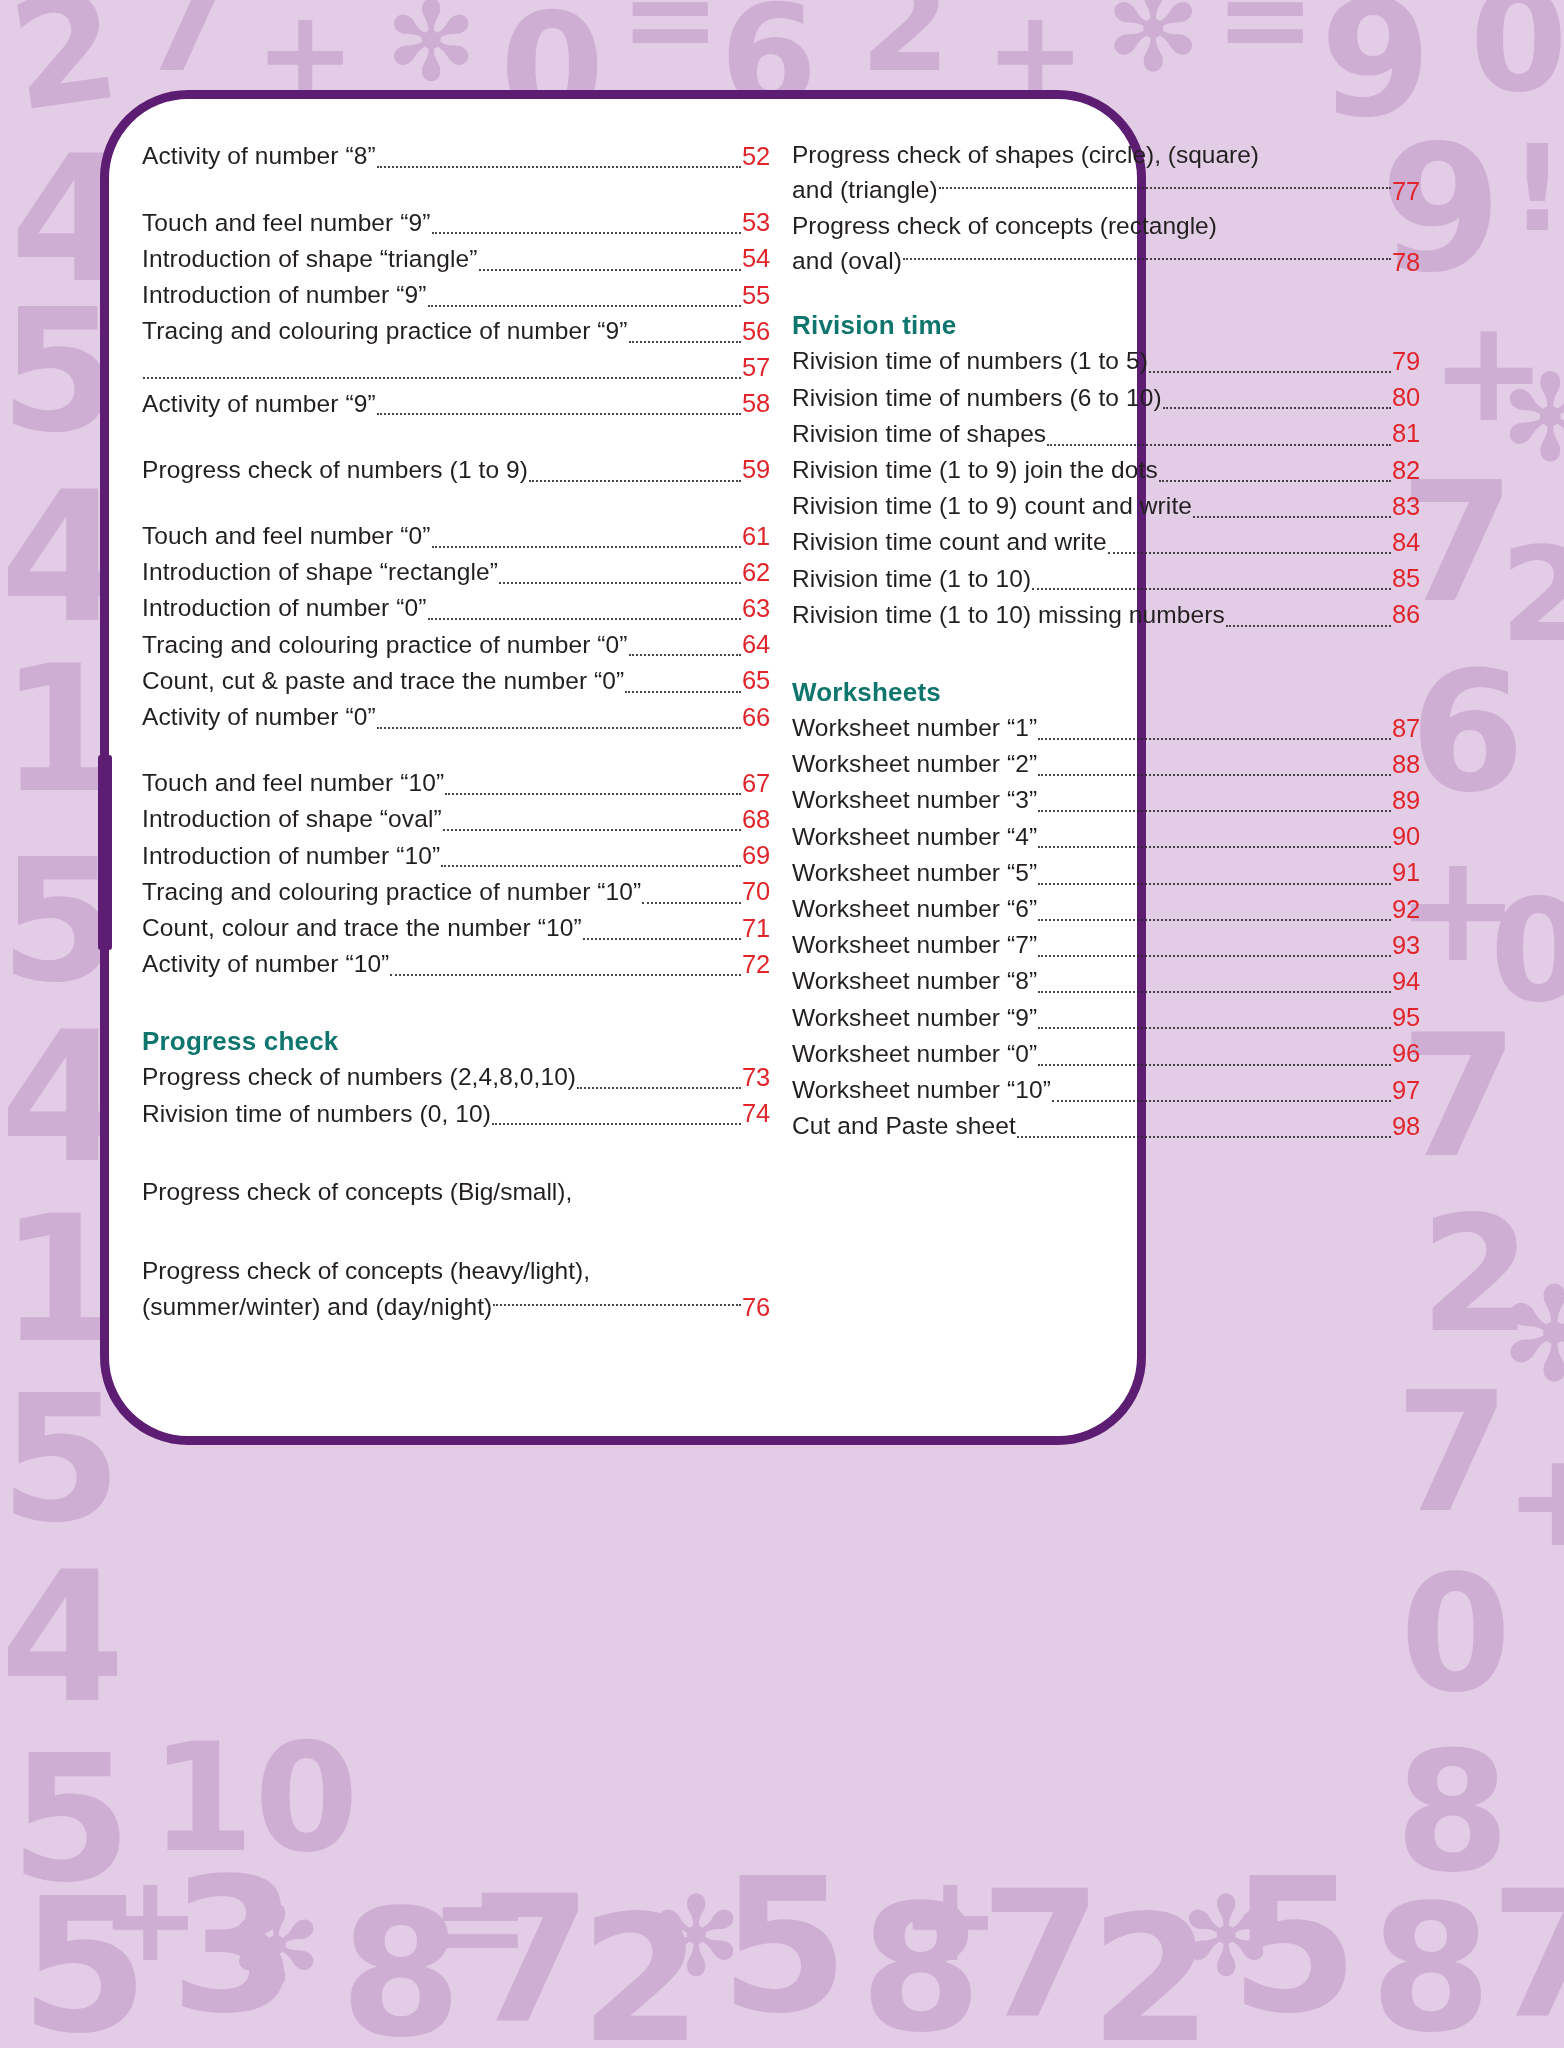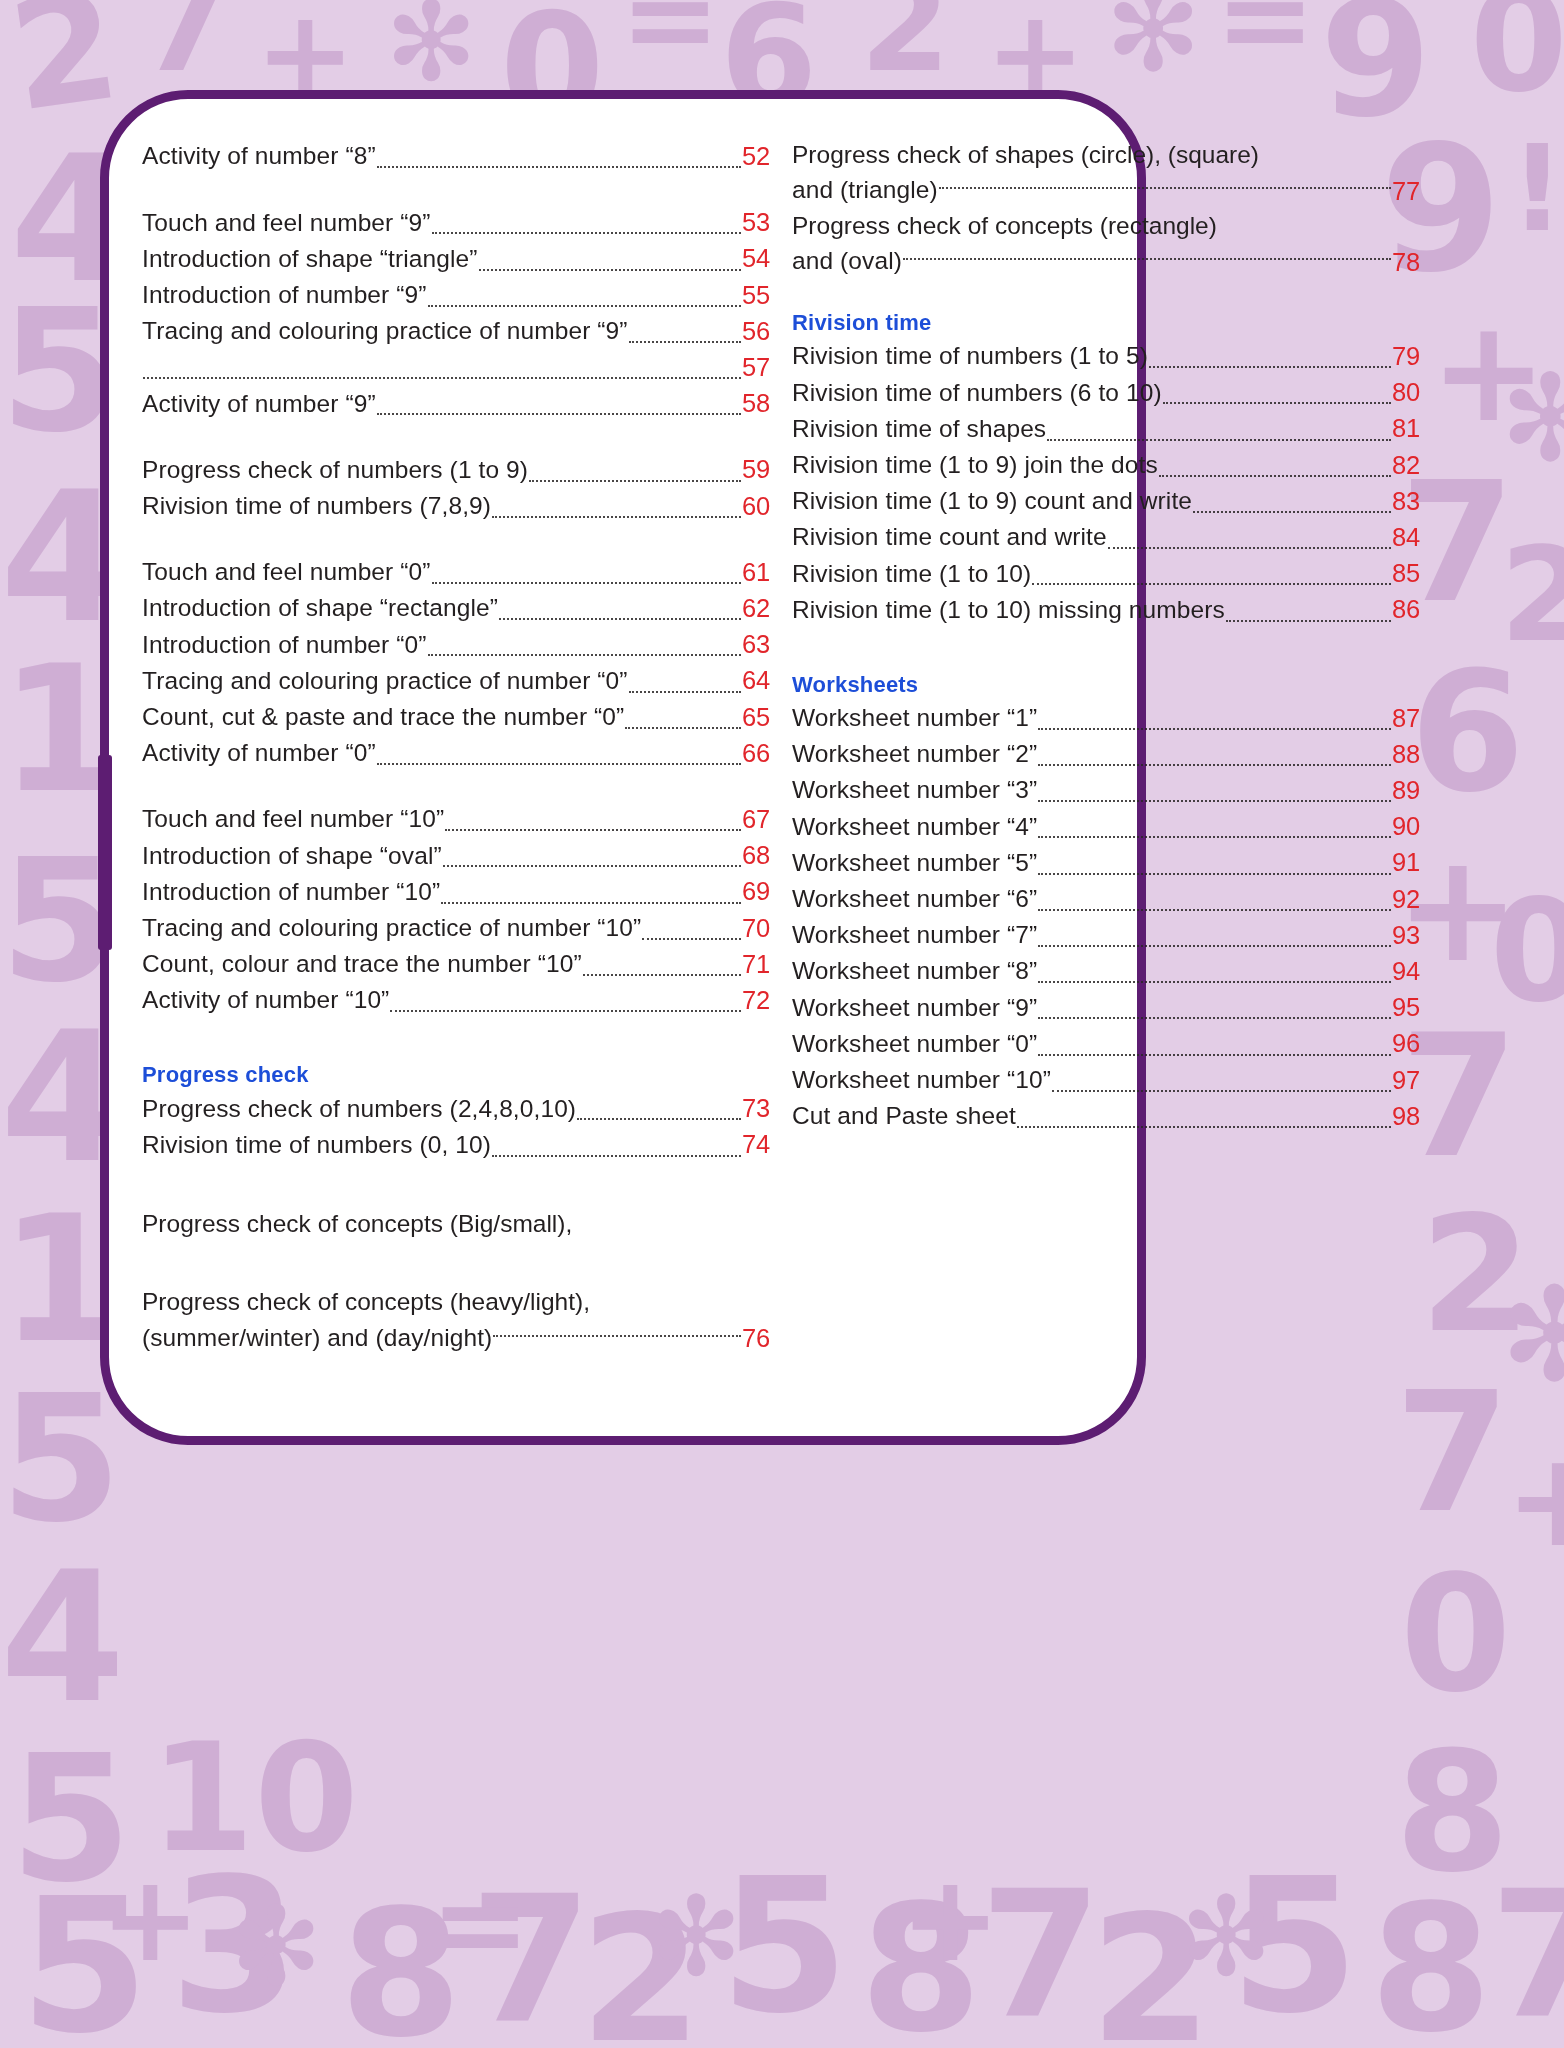--- a/index.html
+++ b/index.html
@@ -106,23 +106,23 @@
   .entry.wrap .line1 {
     display: block;
   }
   .entry.wrap .line2 {
     display: flex;
     align-items: center;
   }
   .entry.wrap .line2 .etitle { flex: 0 0 auto; }
 
   .section-head {
-    color: #1d4ed8;
+    color: #0f766e;
     font-weight: bold;
-    font-size: 22px;
+    font-size: 26px;
     letter-spacing: 0.2px;
     margin-bottom: 2px;
   }
   .gap-md  { height: 30px; }
   .gap-lg  { height: 44px; }
 </style>
 </head>
 <body>
 
 <div id="bg-pattern">
@@ -252,25 +252,20 @@
           <span class="etitle">Activity of number “9”</span>
           <span class="leader"></span>
           <span class="pnum">58</span>
         </div>
         <div class="gap-md"></div>
         <div class="entry">
           <span class="etitle">Progress check of numbers (1 to 9)</span>
           <span class="leader"></span>
           <span class="pnum">59</span>
         </div>
-        <div class="entry">
-          <span class="etitle">Rivision time of numbers (7,8,9)</span>
-          <span class="leader"></span>
-          <span class="pnum">60</span>
-        </div>
         <div class="gap-md"></div>
         <div class="entry">
           <span class="etitle">Touch and feel number “0”</span>
           <span class="leader"></span>
           <span class="pnum">61</span>
         </div>
         <div class="entry">
           <span class="etitle">Introduction of shape “rectangle”</span>
           <span class="leader"></span>
           <span class="pnum">62</span>

